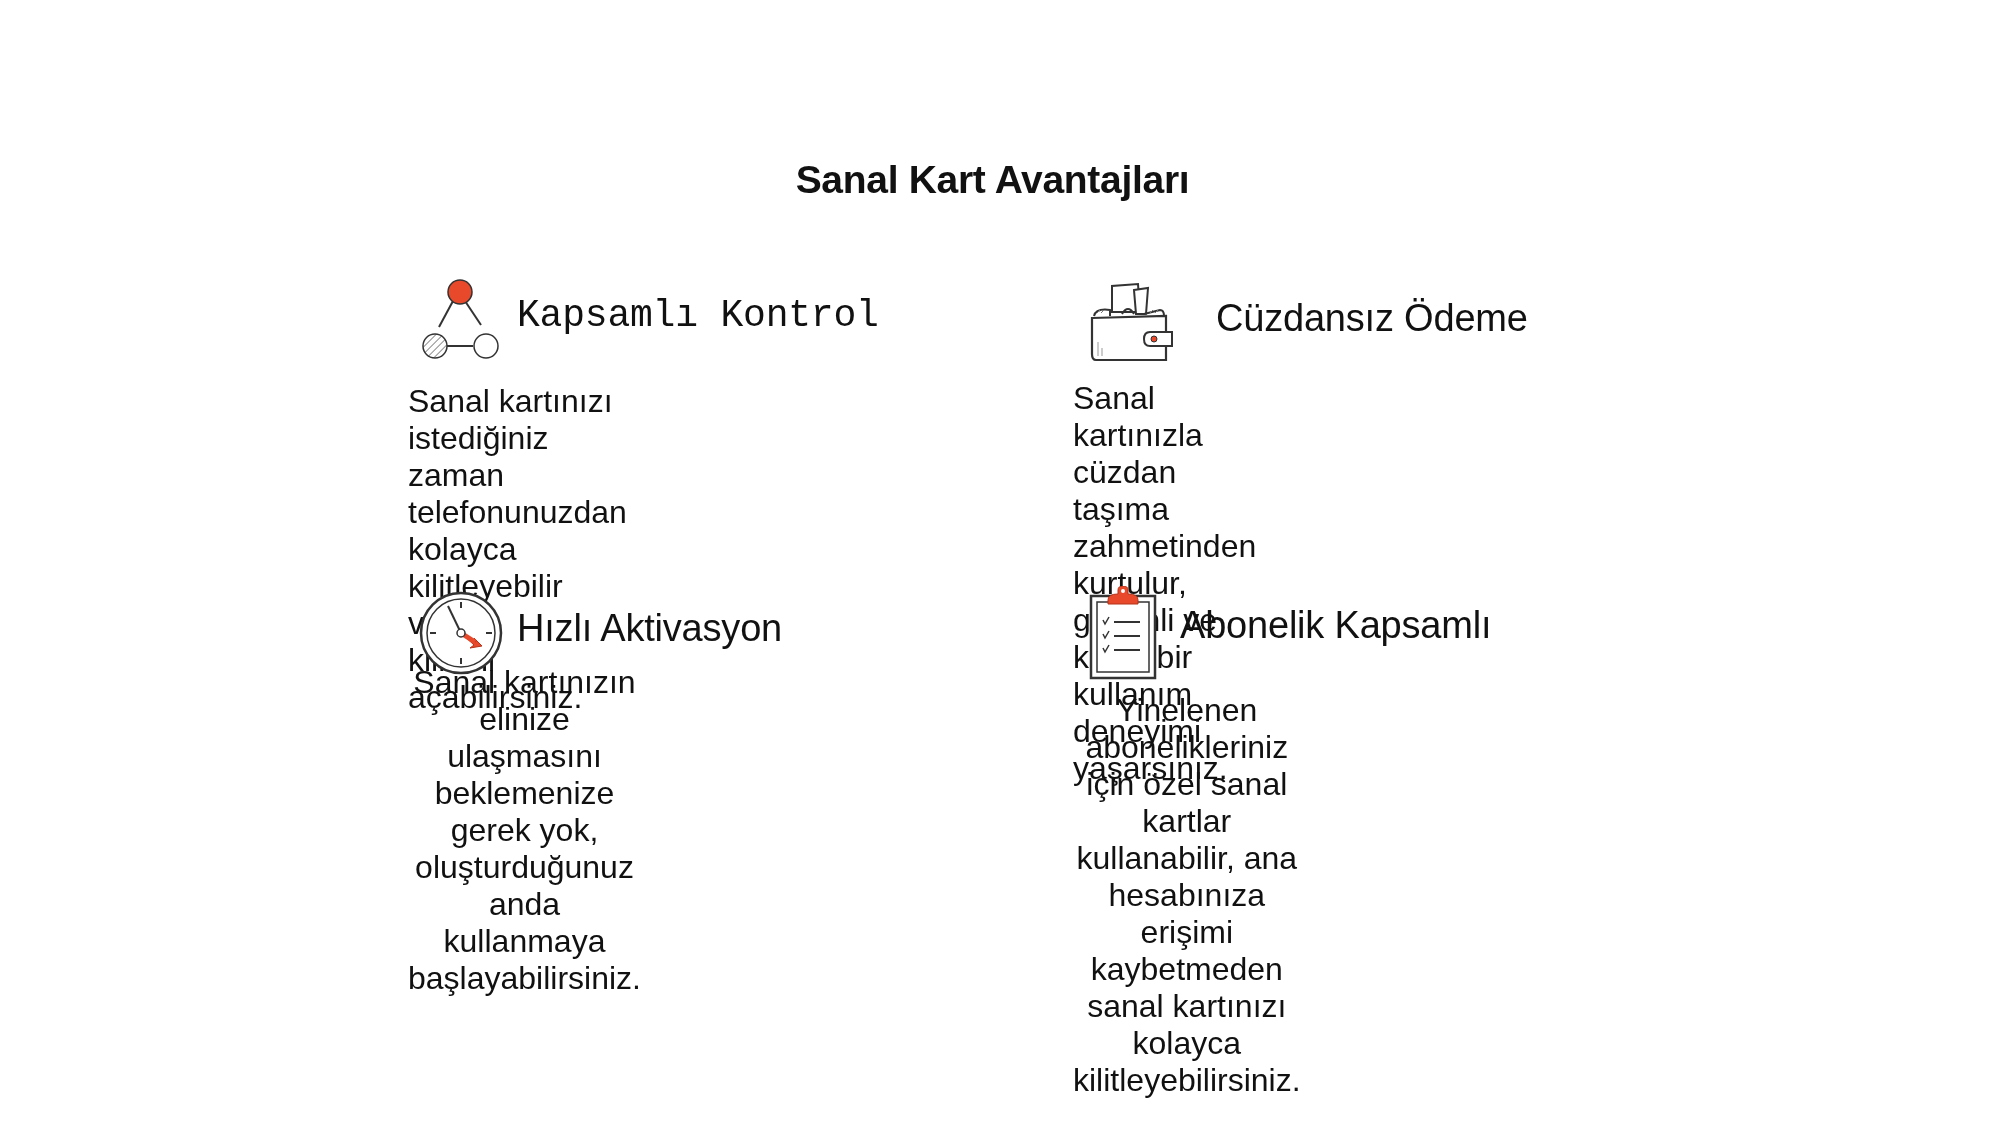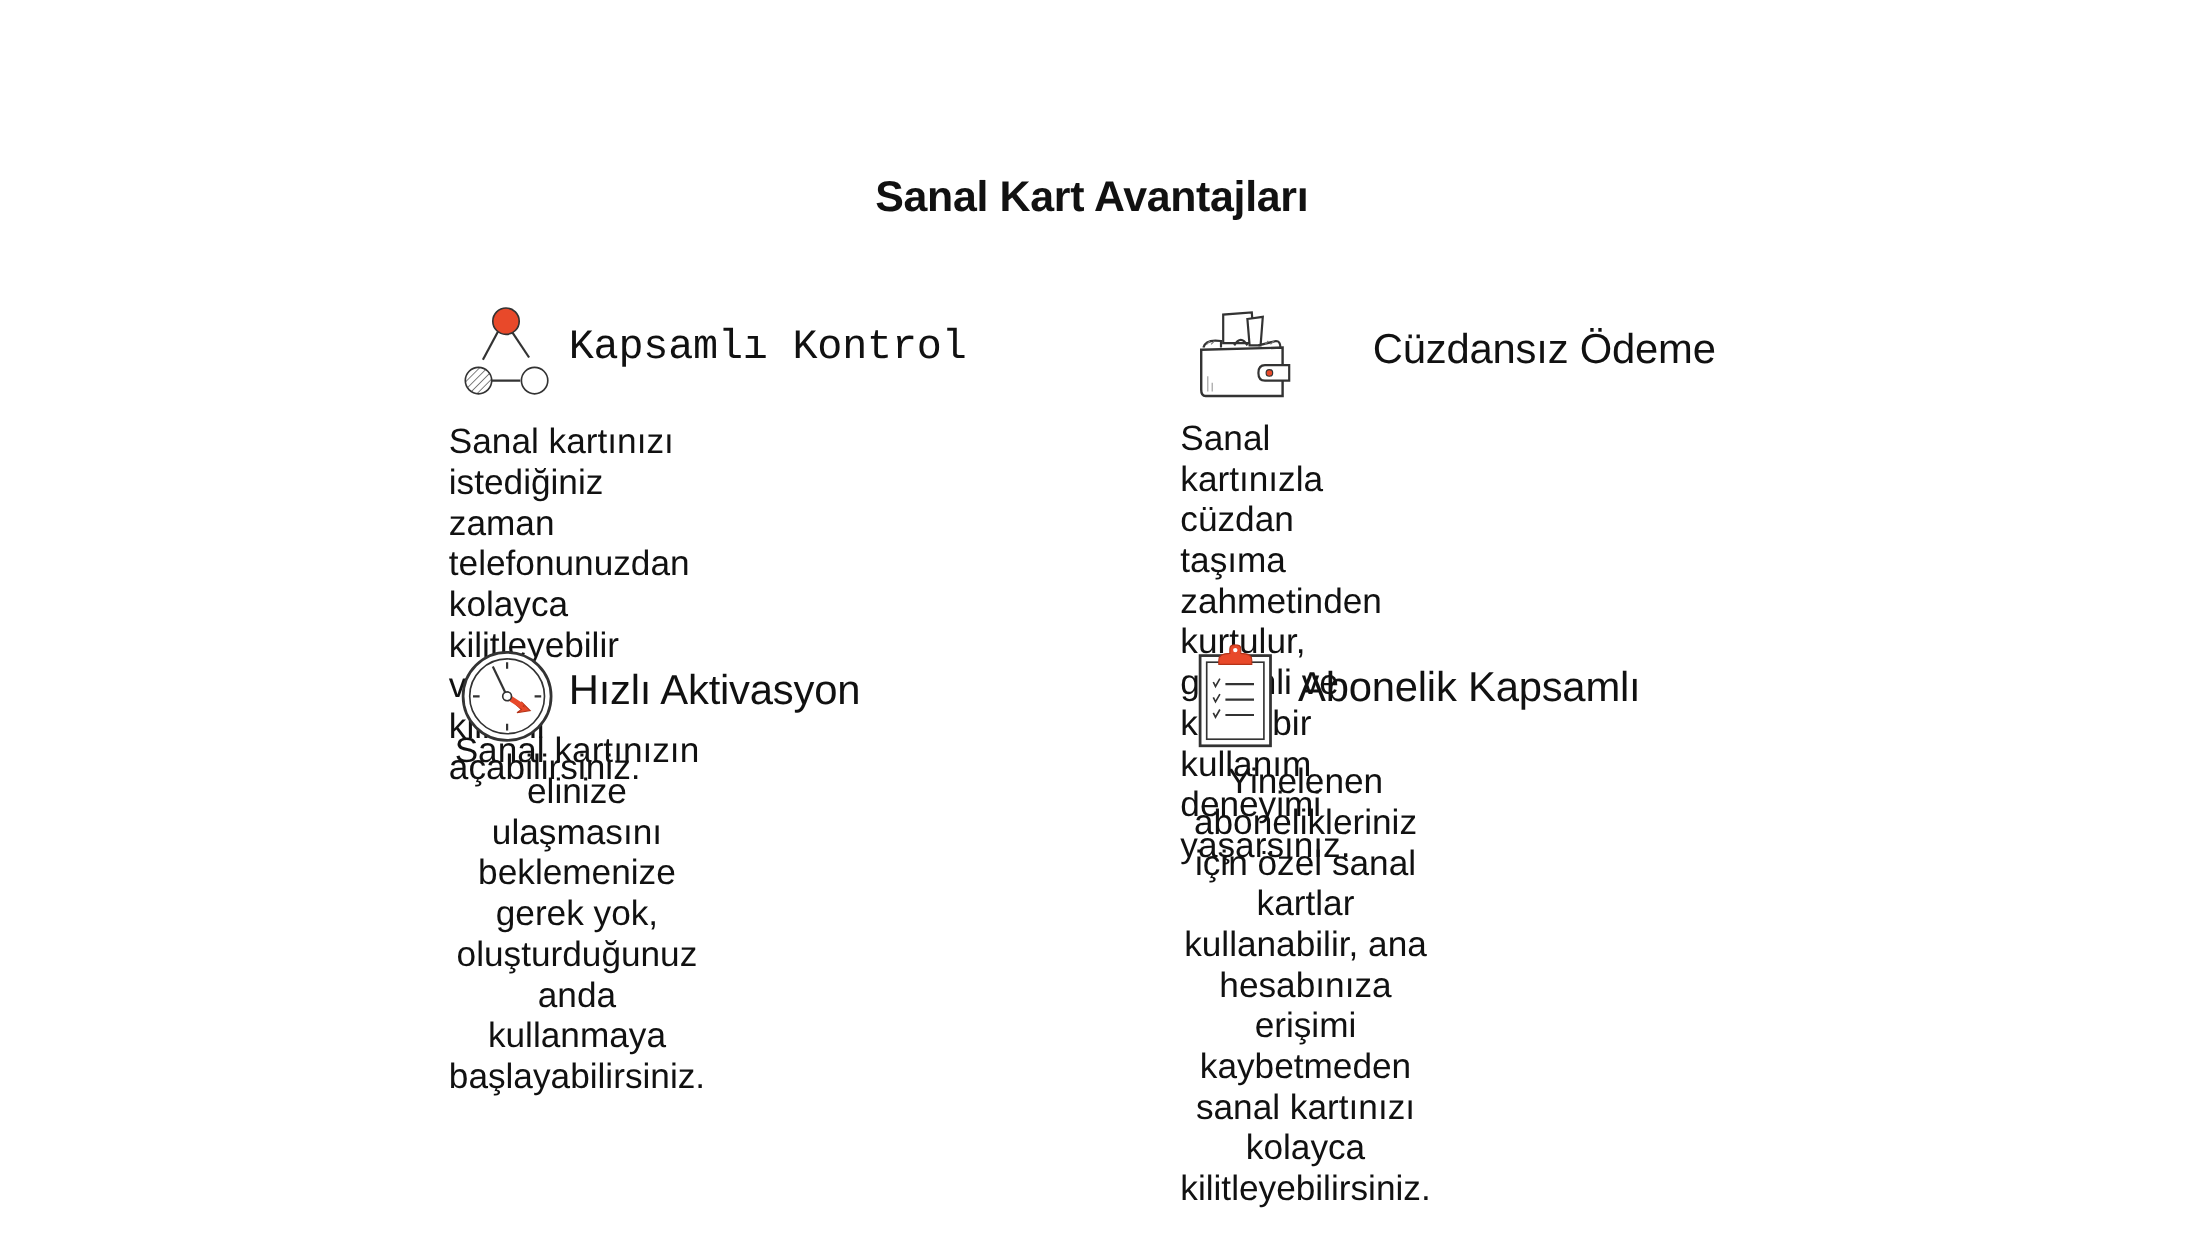--- a/index.html
+++ b/index.html
@@ -93,21 +93,21 @@
       <line x1="67" y1="33" x2="70" y2="30" stroke="#777" stroke-width="1"></line>
 
       <path d="M4 38 L78 36 L78 80 L8 80 Q4 80 4 74 Z" fill="#fff" stroke="#333" stroke-width="2.2"></path>
       <line x1="10" y1="62" x2="10" y2="76" stroke="#999" stroke-width="1"></line>
       <line x1="14" y1="68" x2="14" y2="76" stroke="#999" stroke-width="1"></line>
 
       <path d="M62 52 L84 52 L84 66 L62 66 Q56 66 56 59 Q56 52 62 52 Z" fill="#fff" stroke="#333" stroke-width="2"></path>
       <circle cx="66" cy="59" r="3" fill="#E8492A" stroke="#333" stroke-width="1"></circle>
     </svg>
   </div>
-  <h2 class="heading" style="left:1248px;top:297px;">Cüzdansız Ödeme</h2>
+  <h2 class="heading" style="left:1216px;top:297px;">Cüzdansız Ödeme</h2>
   <p class="desc" style="left:1073px;top:380px;">Sanal kartınızla cüzdan taşıma zahmetinden
 kurtulur, güvenli ve kolay bir kullanım
 deneyimi yaşarsınız.</p>
 </div>
 
 <div class="feature" style="left:0;top:0;">
   <div class="icon" style="left:418px;top:590px;width:86px;height:86px;">
     <svg width="86" height="86" viewBox="0 0 86 86">
       <circle cx="43" cy="43" r="40" fill="#fff" stroke="#333" stroke-width="2.5"></circle>
       <circle cx="43" cy="43" r="34" fill="#fff" stroke="#333" stroke-width="1.5"></circle>

